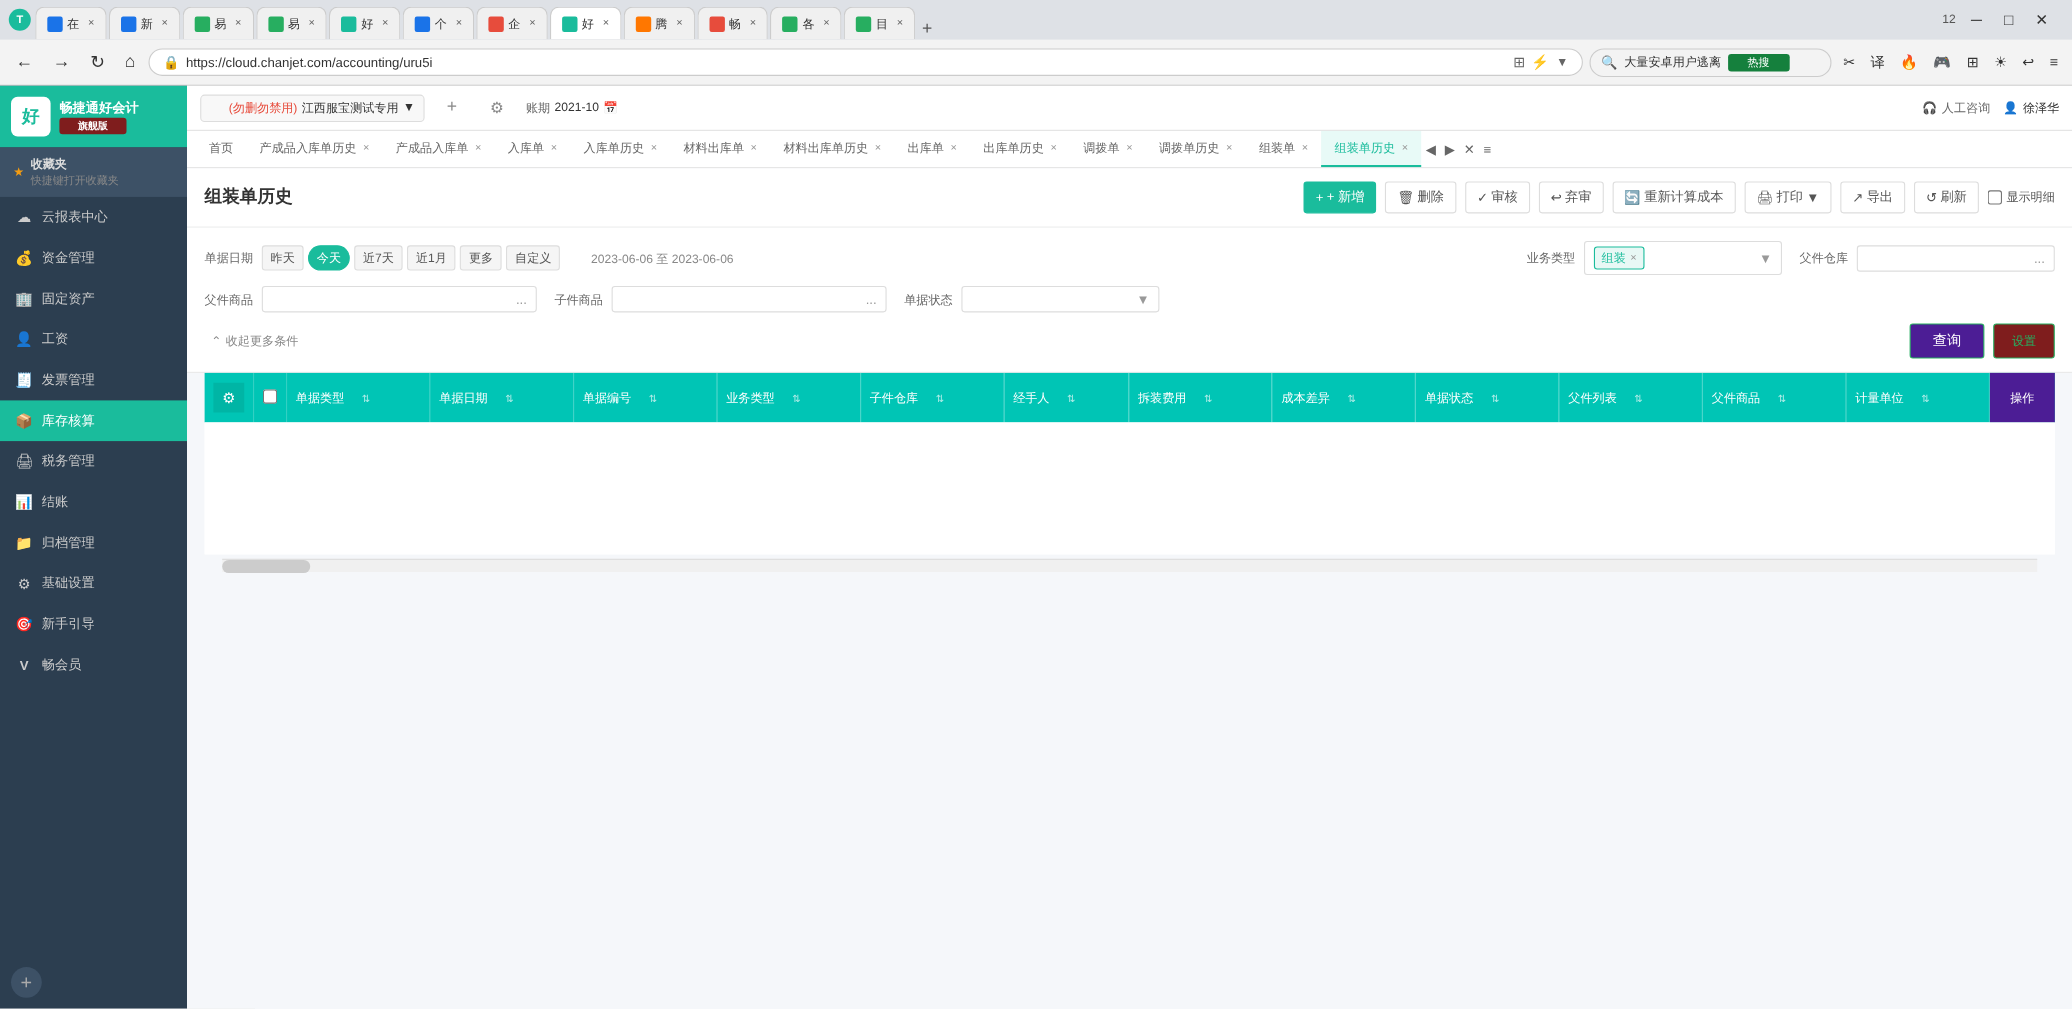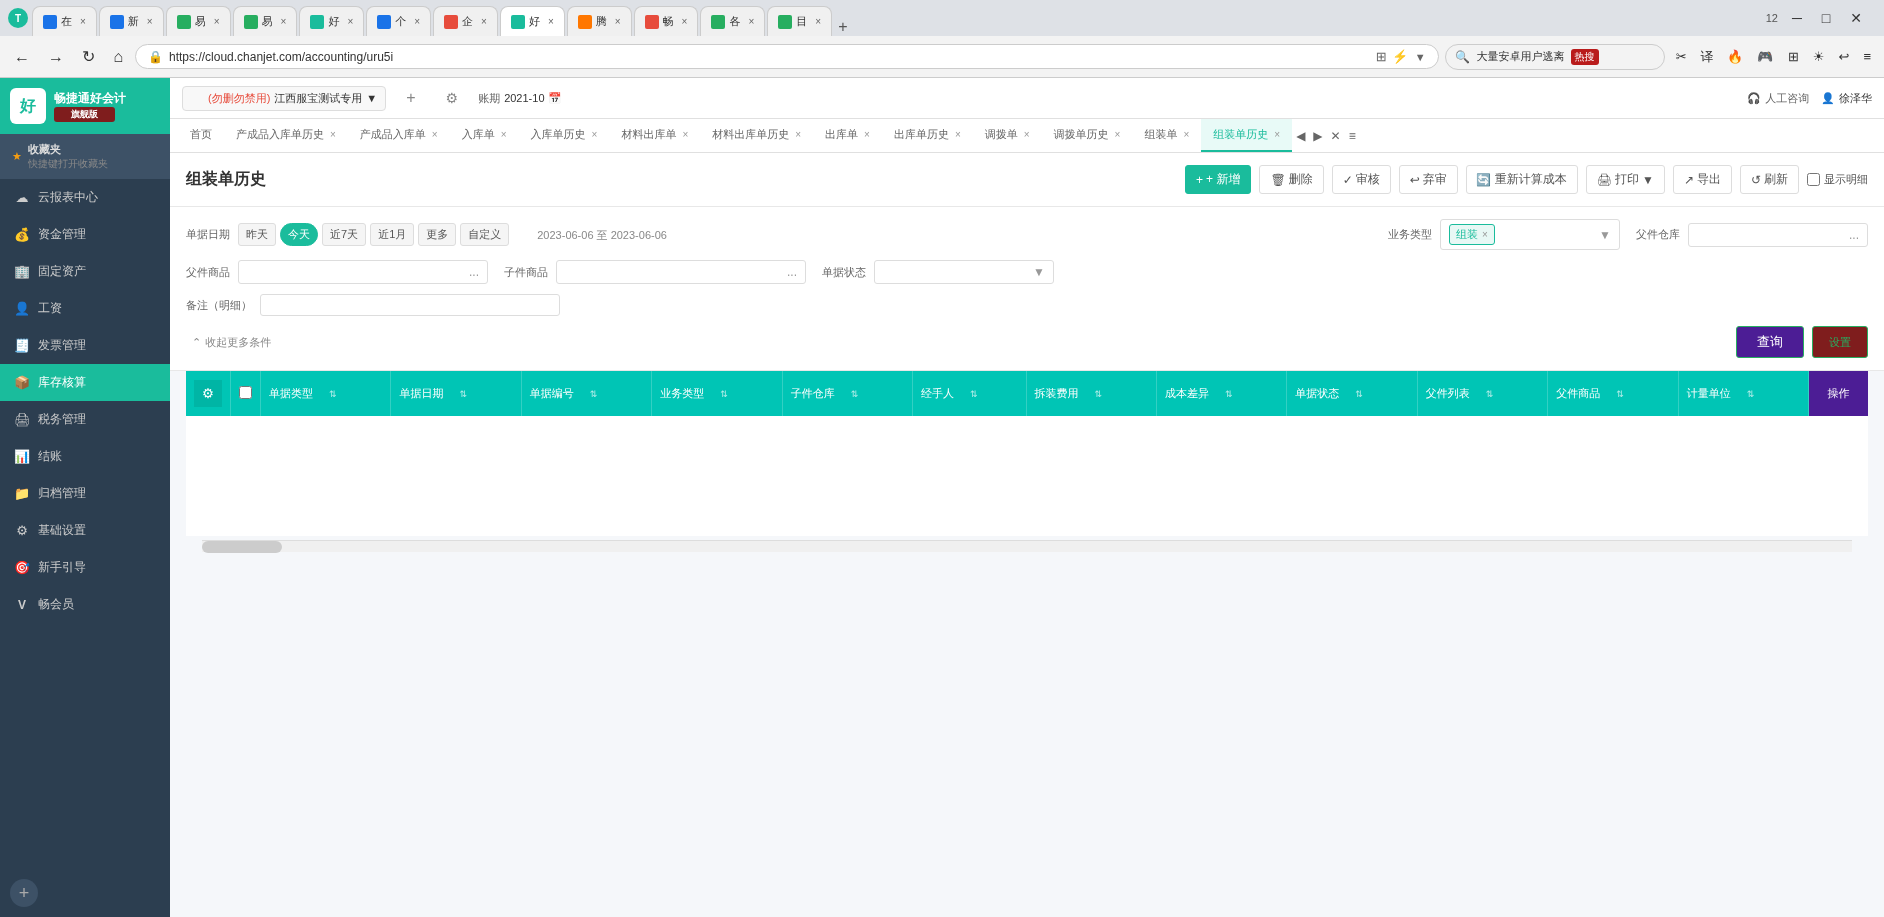--- a/index.html
+++ b/index.html
@@ -17,21 +17,21 @@
     .tab-add { background: none; border: none; font-size: 16px; cursor: pointer; color: #555; padding: 0 4px; }
     .browser-controls-right { display: flex; align-items: center; gap: 8px; padding-right: 8px; }
     .win-btn { background: none; border: none; font-size: 14px; cursor: pointer; color: #333; padding: 2px 6px; }
 
     .browser-toolbar { background: #f3f3f3; height: 42px; display: flex; align-items: center; padding: 0 8px; gap: 6px; border-bottom: 1px solid #ccc; }
     .nav-btn { background: none; border: none; font-size: 16px; cursor: pointer; color: #333; padding: 4px 6px; border-radius: 4px; }
     .address-bar { flex: 1; display: flex; align-items: center; background: #fff; border: 1px solid #ccc; border-radius: 20px; padding: 4px 12px; gap: 6px; }
     .address-bar .lock-icon { color: #4caf50; font-size: 12px; }
     .address-text { flex: 1; font-size: 12px; color: #333; }
     .search-area { display: flex; align-items: center; gap: 6px; background: #f3f3f3; border: 1px solid #ccc; border-radius: 20px; padding: 4px 10px; min-width: 220px; }
-    .hot-badge { background: #b91c1c; color: #fff; font-size: 10px; padding: 1px 4px; border-radius: 3px; }
+    .hot-badge { background: #15803d; color: #fff; font-size: 10px; padding: 1px 18px; border-radius: 3px; }
     .toolbar-icons { display: flex; align-items: center; gap: 4px; }
     .toolbar-icon-btn { background: none; border: none; font-size: 13px; cursor: pointer; padding: 3px 5px; border-radius: 3px; color: #333; }
 
     
     .app-container { display: flex; flex: 1; background: #f5f5f5; }
 
     
     .sidebar { width: 170px; background: #2c3e50; display: flex; flex-direction: column; min-height: calc(917px - 78px); }
     .sidebar-logo { background: #1abc9c; padding: 10px; display: flex; align-items: center; gap: 8px; color: #fff; font-size: 13px; font-weight: bold; }
     .sidebar-logo-icon { width: 36px; height: 36px; background: #fff; border-radius: 6px; display: flex; align-items: center; justify-content: center; color: #1abc9c; font-size: 16px; font-weight: bold; }
@@ -467,26 +467,20 @@
                 <span style="margin-left:auto;color:#999;">...</span>
               </div>
             </div>
             <div class="filter-item">
               <span class="filter-label">单据状态</span>
               <div style="display:flex;align-items:center;border:1px solid #ddd;border-radius:3px;padding:4px 8px;min-width:180px;">
                 <span style="margin-left:auto;color:#999;">▼</span>
               </div>
             </div>
           </div>
-          <div class="filter-row">
-            <div class="filter-item">
-              <span class="filter-label">备注（明细）</span>
-              <input class="filter-input" style="min-width: 300px;">
-            </div>
-          </div>
           <div style="display:flex;justify-content:space-between;align-items:center;">
             <div class="collapse-btn">
               <span>⌃</span>
               <span>收起更多条件</span>
             </div>
             <div style="display:flex;gap:8px;">
               <button class="action-btn green" style="padding:6px 20px;font-size:13px;background:#4c1d95;color:#fff;border-color:#27ae60;border-radius:3px;">查询</button>
               <button class="action-btn" style="padding:6px 16px;border:1px solid #27ae60;color:#27ae60;border-radius:3px;background:#7f1d1d;">设置</button>
             </div>
           </div>

